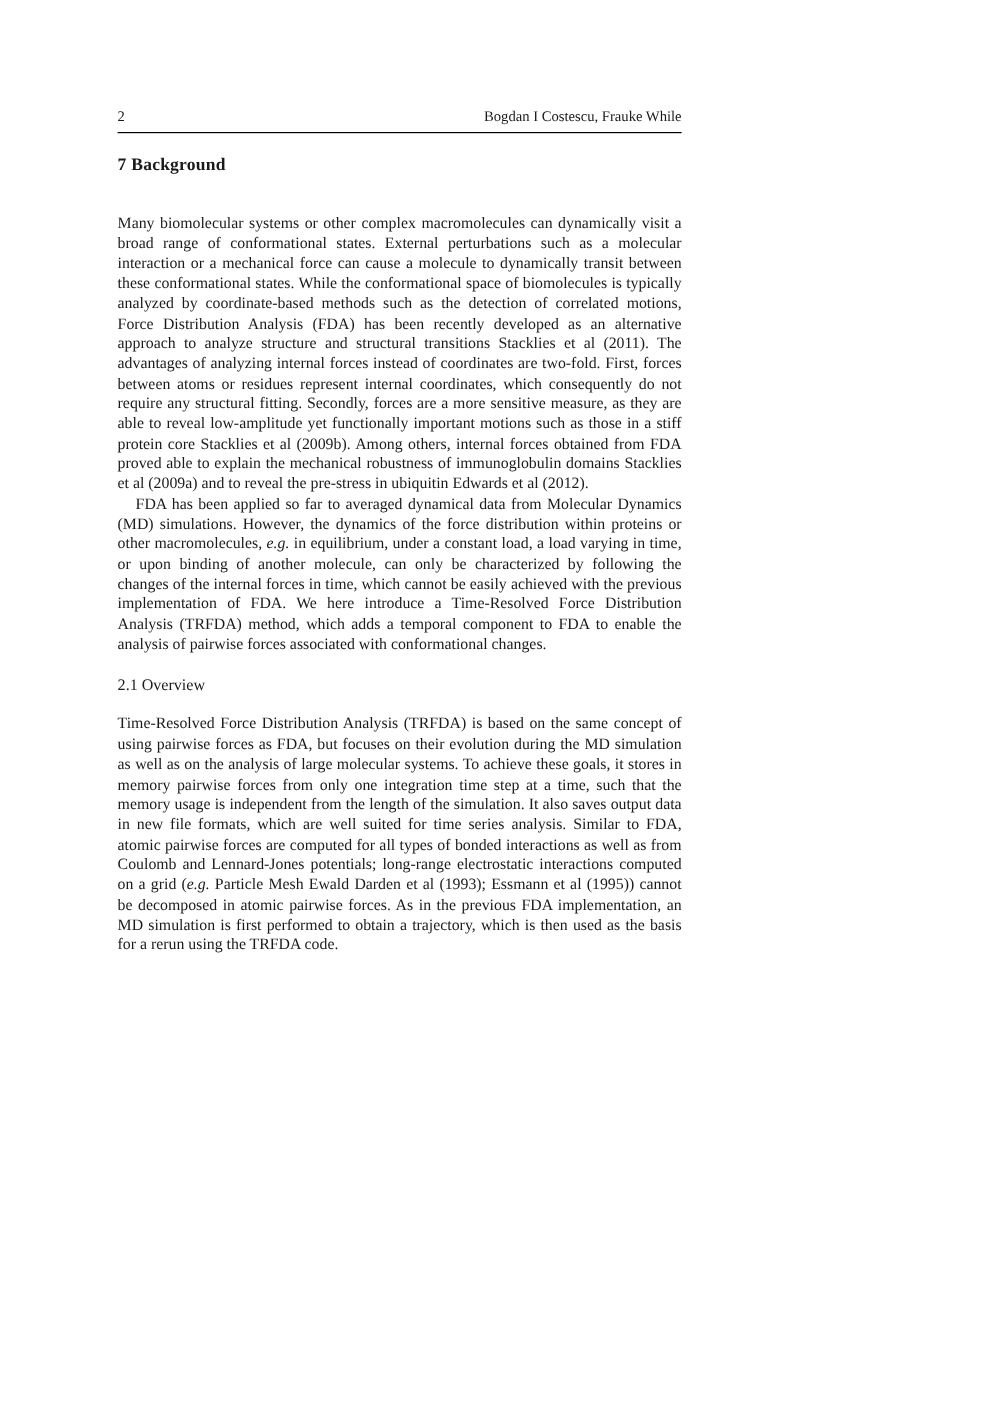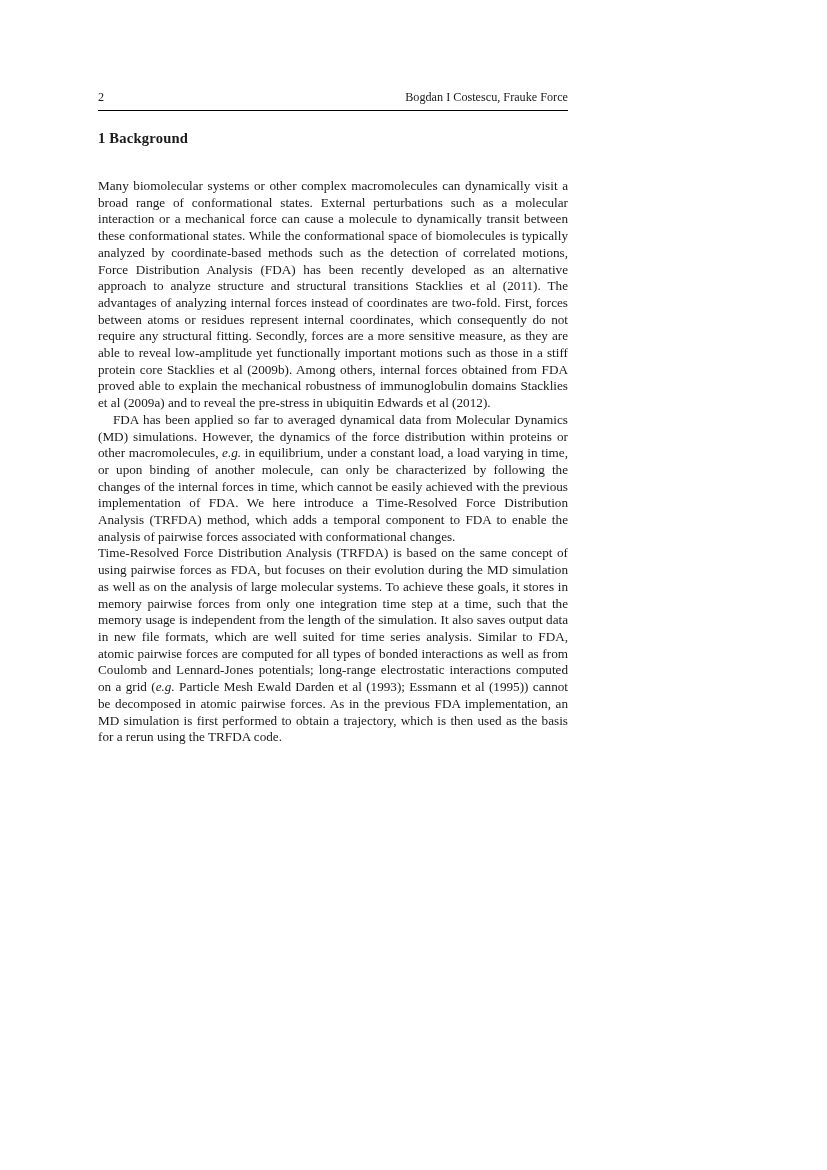--- a/index.html
+++ b/index.html
@@ -43,39 +43,40 @@
   }
   p.body-par {
     font-size: 13.2px;
     line-height: 16.7px;
     text-align: justify;
     text-align-last: left;
     margin: 0;
   }
   p.first-par { margin-top: 31px; }
   p.indent { text-indent: 15px; font-family: Liberation Serif, serif; }
-  p.overview-par { }
+  p.overview-par { margin-top: 16px; }
   .section2-heading { margin-top: 38px; }
   em.latin-abbrev { font-style: italic; }
 </style>
 </head>
 <body>
 
 <div class="page">
   <div class="content">
 
     <div class="running-head">
       <span>2</span>
-      <span>Bogdan I Costescu, Frauke Force</span>
+      <span>Bogdan I Costescu, Frauke While</span>
     </div>
 
-    <h1 class="section-heading">1 Background</h1>
+    <h1 class="section-heading">7 Background</h1>
 
     <p class="body-par first-par">Many biomolecular systems or other complex macromolecules can dynamically visit a broad range of conformational states. External perturbations such as a molecular interaction or a mechanical force can cause a molecule to dynamically transit between these conformational states. While the conformational space of biomolecules is typically analyzed by coordinate-based methods such as the detection of correlated motions, Force Distribution Analysis (FDA) has been recently developed as an alternative approach to analyze structure and structural transitions Stacklies et al (2011). The advantages of analyzing internal forces instead of coordinates are two-fold. First, forces between atoms or residues represent internal coordinates, which consequently do not require any structural fitting. Secondly, forces are a more sensitive measure, as they are able to reveal low-amplitude yet functionally important motions such as those in a stiff protein core Stacklies et al (2009b). Among others, internal forces obtained from FDA proved able to explain the mechanical robustness of immunoglobulin domains Stacklies et al (2009a) and to reveal the pre-stress in ubiquitin Edwards et al (2012).</p>
 
     <p class="body-par indent"><span>FDA has been applied so far to averaged dynamical data from Molecular Dynamics (MD) simulations. However, the dynamics of the force distribution within proteins or other macromolecules, </span><em class="latin-abbrev">e.g.</em><span> in equilibrium, under a constant load, a load varying in time, or upon binding of another molecule, can only be characterized by following the changes of the internal forces in time, which cannot be easily achieved with the previous implementation of FDA. We here introduce a Time-Resolved Force Distribution Analysis (TRFDA) method, which adds a temporal component to FDA to enable the analysis of pairwise forces associated with conformational changes.</span></p>
 
 
+    <div class="subsection-heading">2.1 Overview</div>
 
     <p class="body-par overview-par"><span>Time-Resolved Force Distribution Analysis (TRFDA) is based on the same concept of using pairwise forces as FDA, but focuses on their evolution during the MD simulation as well as on the analysis of large molecular systems. To achieve these goals, it stores in memory pairwise forces from only one integration time step at a time, such that the memory usage is independent from the length of the simulation. It also saves output data in new file formats, which are well suited for time series analysis. Similar to FDA, atomic pairwise forces are computed for all types of bonded interactions as well as from Coulomb and Lennard-Jones potentials; long-range electrostatic interactions computed on a grid (</span><em class="latin-abbrev">e.g.</em><span> Particle Mesh Ewald Darden et al (1993); Essmann et al (1995)) cannot be decomposed in atomic pairwise forces. As in the previous FDA implementation, an MD simulation is first performed to obtain a trajectory, which is then used as the basis for a rerun using the TRFDA code.</span></p>
 
   </div>
 </div>
 
 </body></html>

